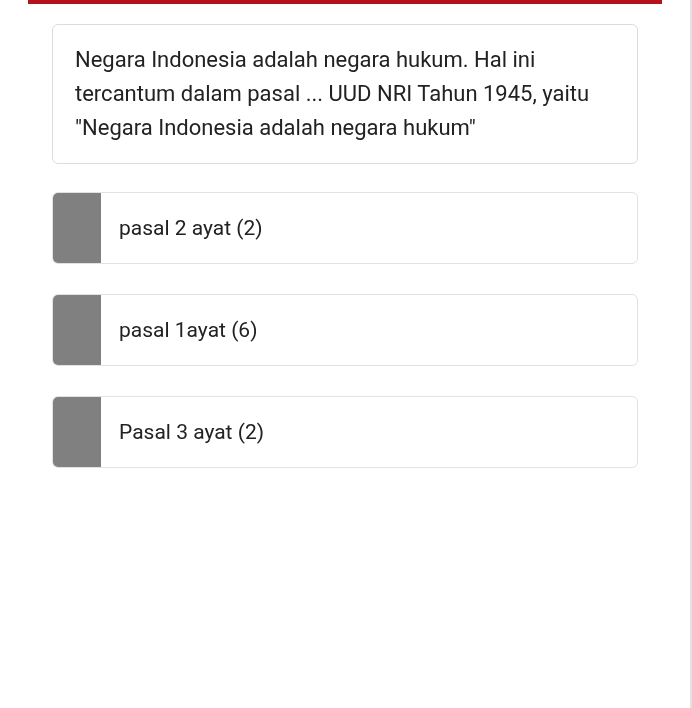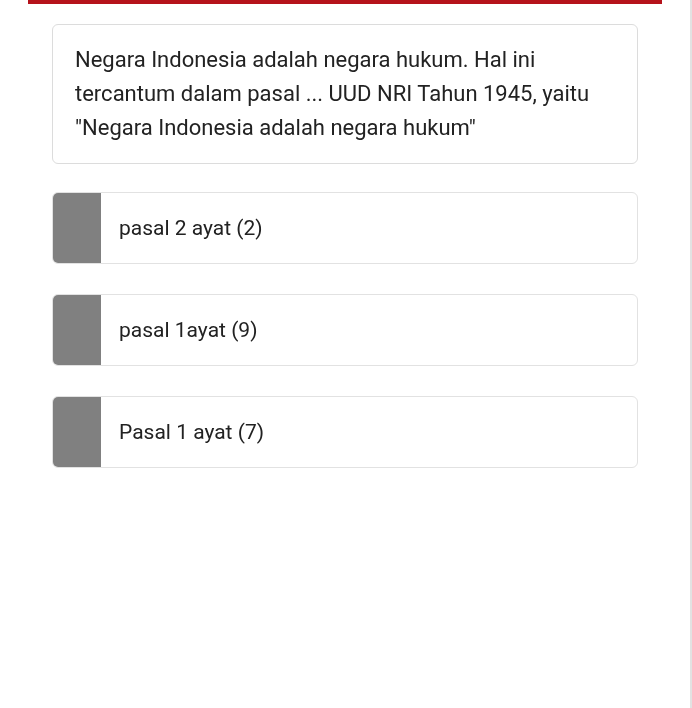--- a/index.html
+++ b/index.html
@@ -72,24 +72,24 @@
 
   <div class="options">
 
     <div class="option">
       <div class="option-thumb"></div>
       <div class="option-label">pasal 2  ayat (2)</div>
     </div>
 
     <div class="option">
       <div class="option-thumb"></div>
-      <div class="option-label">pasal 1ayat  (9)</div>
+      <div class="option-label">pasal 1ayat  (6)</div>
     </div>
 
 
     <div class="option">
       <div class="option-thumb"></div>
-      <div class="option-label">Pasal 1 ayat (7)</div>
+      <div class="option-label">Pasal 3 ayat (2)</div>
     </div>
 
 
   </div>
 </div>
 
 </body></html>

